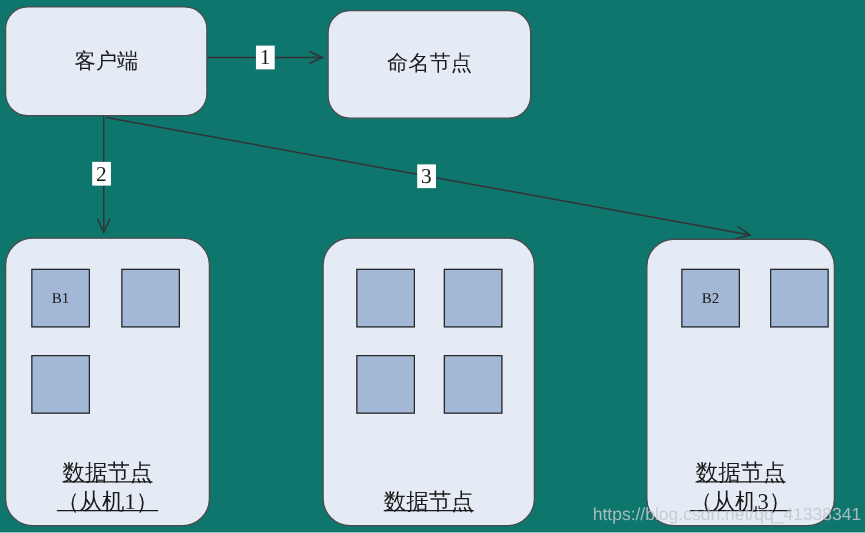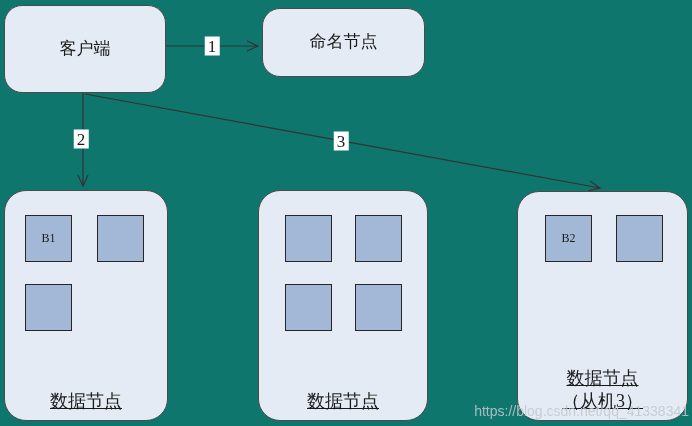--- a/index.html
+++ b/index.html
@@ -27,27 +27,27 @@
   .rnode {
     border-radius: 18px;
     display: flex;
     align-items: center;
     justify-content: center;
     text-align: center;
     font-size: 17px;
     line-height: 1.45;
   }
   .client-box   { left: 4px;   top: 5px;   width: 162px; height: 88px;  }
-  .namenode-box { left: 262px; top: 8px;   width: 163px; height: 69px; text-align: right;  }
+  .namenode-box { left: 262px; top: 8px;   width: 163px; height: 87px; text-align: right;  }
   .datanode {
     border-radius: 22px;
   }
   .dn1 { left: 4px;   top: 190px; width: 164px; height: 231px; }
   .dn2 { left: 258px; top: 190px; width: 170px; height: 231px; }
-  .dn3 { left: 517px; top: 191px; width: 171px; height: 230px; }
+  .dn3 { left: 517px; top: 191px; width: 151px; height: 230px; }
   .block {
     position: absolute;
     width: 47px; height: 47px;
     background: #a3b8d6;
     border: 1px solid #262626;
     box-sizing: border-box;
     display: flex;
     align-items: center;
     justify-content: center;
     font-size: 12px;
@@ -115,20 +115,21 @@
       <span>B1</span>
     </div>
     <div class="block" style="left:92px; top:24px;">
       <span></span>
     </div>
     <div class="block" style="left:20px; top:93px;">
       <span></span>
     </div>
     <div class="dn-label">
       <span>数据节点</span><br>
+      <span>（从机1）</span>
     </div>
   </div>
 
   <div class="node datanode dn2">
     <div class="block" style="left:26px; top:24px;">
       <span></span>
     </div>
     <div class="block" style="left:96px; top:24px;">
       <span></span>
     </div>

